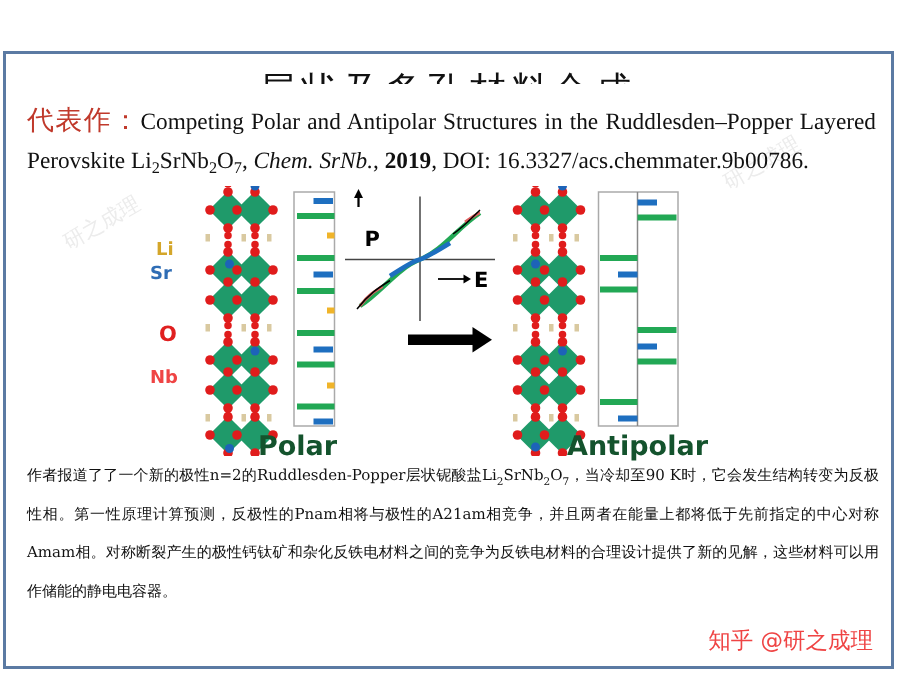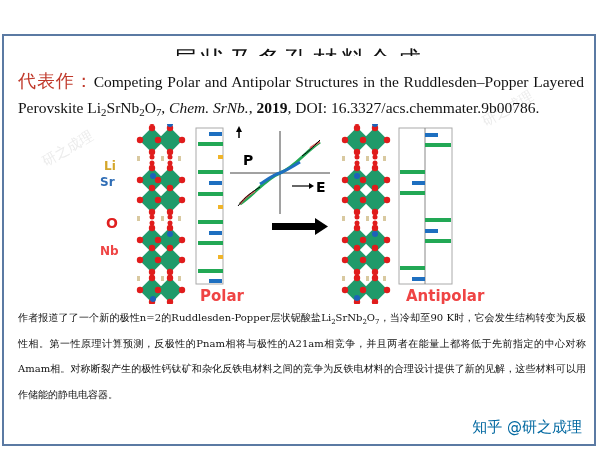--- a/index.html
+++ b/index.html
@@ -11,23 +11,23 @@
   .title-text { font-family:"DejaVu Serif", serif; font-size:24px; letter-spacing:4px; color:#111; }
   .body-box { position:absolute; left:2px; top:56px; width:594px; height:390px;
               border:2px solid #5b7aa3; border-top:none; box-sizing:border-box; background:#fff; }
   .ref { position:absolute; left:18px; top:68px; width:566px; font-family:"Liberation Serif", serif;
          font-size:15.5px; line-height:26px; color:#111; text-align:justify; }
   .ref .lab { color:#c0392b; font-family:"DejaVu Serif", serif; font-size:18px; }
   .desc { position:absolute; left:18px; top:305px; width:568px; font-family:"DejaVu Serif", serif;
           font-size:10px; line-height:25.5px; color:#111; text-align:justify; }
   .figure { position:absolute; left:20px; top:124px; width:470px; height:180px; }
   .lbl { position:absolute; font-family:"DejaVu Sans", sans-serif; font-weight:bold; font-size:12px; }
-  .caption { position:absolute; font-family:"DejaVu Sans", sans-serif; font-weight:bold; font-size:15px; color:#ef4444;margin-left:28px; }
+  .caption { position:absolute; font-family:"DejaVu Sans", sans-serif; font-weight:bold; font-size:18px; color:#14532d; }
   .watermark { position:absolute; right:18px; top:418px; font-family:"DejaVu Sans", sans-serif;
-               font-size:15px; color:#0369a1; }
+               font-size:15px; color:#ef4444; }
   .wm-diag { position:absolute; font-family:"DejaVu Serif", serif; font-size:14px; color:#ececec;
              transform:rotate(-30deg); }
   sub { font-size:70%; vertical-align:-3px; line-height:0; }
 </style>
 </head>
 <body>
 
 <div class="title-box">
   <span class="title-text">层状及多孔材料合成</span>
 </div>

